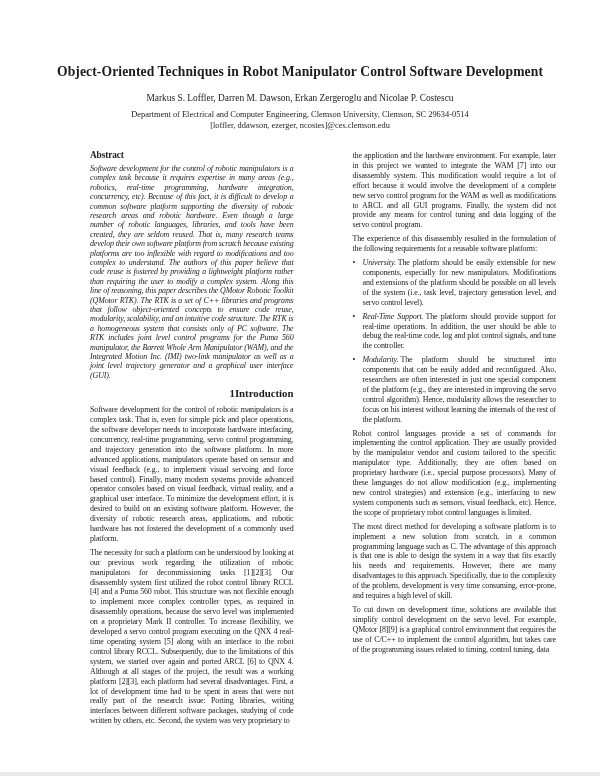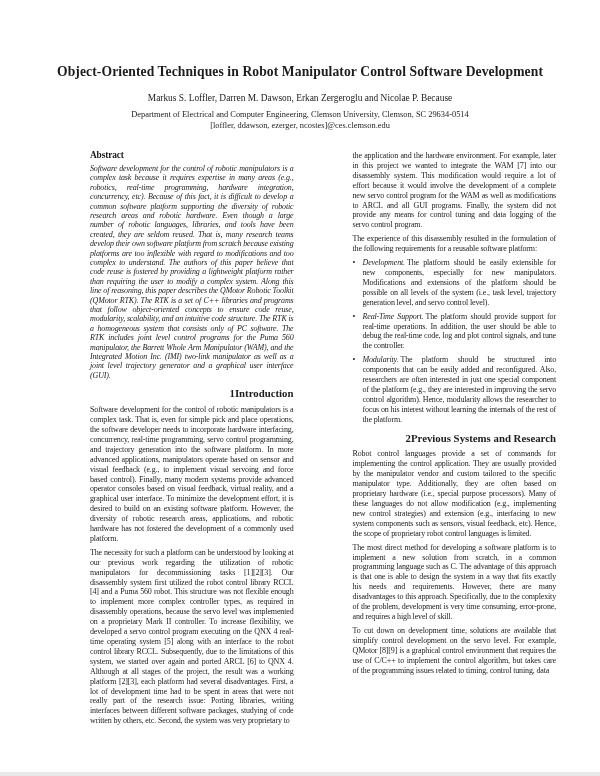--- a/index.html
+++ b/index.html
@@ -90,21 +90,21 @@
     font-style: italic;
     margin-right: 2px;
   }
 </style>
 </head>
 <body>
 
 <div class="page">
 
   <div class="title">Object-Oriented Techniques in Robot Manipulator Control Software Development</div>
-  <div class="authors">Markus S. Loffler, Darren M. Dawson, Erkan Zergeroglu and Nicolae P. Because</div>
+  <div class="authors">Markus S. Loffler, Darren M. Dawson, Erkan Zergeroglu and Nicolae P. Costescu</div>
   <div class="affiliation">Department of Electrical and Computer Engineering, Clemson University, Clemson, SC 29634-0514</div>
   <div class="email">[loffler, ddawson, ezerger, ncostes]@ces.clemson.edu</div>
 
   <div class="columns">
 
     <div class="col">
       <div class="abstract-heading">Abstract</div>
       <p class="abstract-body">Software development for the control of robotic manipulators is a complex task because it requires expertise in many areas (e.g., robotics, real-time programming, hardware integration, concurrency, etc). Because of this fact, it is difficult to develop a common software platform supporting the diversity of robotic research areas and robotic hardware. Even though a large number of robotic languages, libraries, and tools have been created, they are seldom reused. That is, many research teams develop their own software platform from scratch because existing platforms are too inflexible with regard to modifications and too complex to understand. The authors of this paper believe that code reuse is fostered by providing a lightweight platform rather than requiring the user to modify a complex system. Along this line of reasoning, this paper describes the QMotor Robotic Toolkit (QMotor RTK). The RTK is a set of C++ libraries and programs that follow object-oriented concepts to ensure code reuse, modularity, scalability, and an intuitive code structure. The RTK is a homogeneous system that consists only of PC software. The RTK includes joint level control programs for the Puma 560 manipulator, the Barrett Whole Arm Manipulator (WAM), and the Integrated Motion Inc. (IMI) two-link manipulator as well as a joint level trajectory generator and a graphical user interface (GUI).</p>
 
       <div class="sec-heading">
@@ -113,33 +113,30 @@
       <p>Software development for the control of robotic manipulators is a complex task. That is, even for simple pick and place operations, the software developer needs to incorporate hardware interfacing, concurrency, real-time programming, servo control programming, and trajectory generation into the software platform. In more advanced applications, manipulators operate based on sensor and visual feedback (e.g., to implement visual servoing and force based control). Finally, many modern systems provide advanced operator consoles based on visual feedback, virtual reality, and a graphical user interface. To minimize the development effort, it is desired to build on an existing software platform. However, the diversity of robotic research areas, applications, and robotic hardware has not fostered the development of a commonly used platform.</p>
       <p>The necessity for such a platform can be understood by looking at our previous work regarding the utilization of robotic manipulators for decommissioning tasks [1][2][3]. Our disassembly system first utilized the robot control library RCCL [4] and a Puma 560 robot. This structure was not flexible enough to implement more complex controller types, as required in disassembly operations, because the servo level was implemented on a proprietary Mark II controller. To increase flexibility, we developed a servo control program executing on the QNX 4 real-time operating system [5] along with an interface to the robot control library RCCL. Subsequently, due to the limitations of this system, we started over again and ported ARCL [6] to QNX 4. Although at all stages of the project, the result was a working platform [2][3], each platform had several disadvantages. First, a lot of development time had to be spent in areas that were not really part of the research issue: Porting libraries, writing interfaces between different software packages, studying of code written by others, etc. Second, the system was very proprietary to</p>
     </div>
 
     <div class="col">
       <p>the application and the hardware environment. For example, later in this project we wanted to integrate the WAM [7] into our disassembly system. This modification would require a lot of effort because it would involve the development of a complete new servo control program for the WAM as well as modifications to ARCL and all GUI programs. Finally, the system did not provide any means for control tuning and data logging of the servo control program.</p>
       <p>The experience of this disassembly resulted in the formulation of the following requirements for a reusable software platform:</p>
 
       <div class="bullet">
         <span class="bullet-marker">•</span>
-        <span class="bullet-body"><span class="bullet-lead">Development.</span><span>The platform should be easily extensible for new components, especially for new manipulators. Modifications and extensions of the platform should be possible on all levels of the system (i.e., task level, trajectory generation level, and servo control level).</span></span>
+        <span class="bullet-body"><span class="bullet-lead">University.</span><span>The platform should be easily extensible for new components, especially for new manipulators. Modifications and extensions of the platform should be possible on all levels of the system (i.e., task level, trajectory generation level, and servo control level).</span></span>
       </div>
       <div class="bullet">
         <span class="bullet-marker">•</span>
         <span class="bullet-body"><span class="bullet-lead">Real-Time Support.</span><span>The platform should provide support for real-time operations. In addition, the user should be able to debug the real-time code, log and plot control signals, and tune the controller.</span></span>
       </div>
       <div class="bullet">
         <span class="bullet-marker">•</span>
         <span class="bullet-body"><span class="bullet-lead">Modularity.</span><span>The platform should be structured into components that can be easily added and reconfigured. Also, researchers are often interested in just one special component of the platform (e.g., they are interested in improving the servo control algorithm). Hence, modularity allows the researcher to focus on his interest without learning the internals of the rest of the platform.</span></span>
       </div>
 
-      <div class="sec-heading">
-        <span class="sec-num">2</span><span>Previous Systems and Research</span>
-      </div>
       <p>Robot control languages provide a set of commands for implementing the control application. They are usually provided by the manipulator vendor and custom tailored to the specific manipulator type. Additionally, they are often based on proprietary hardware (i.e., special purpose processors). Many of these languages do not allow modification (e.g., implementing new control strategies) and extension (e.g., interfacing to new system components such as sensors, visual feedback, etc). Hence, the scope of proprietary robot control languages is limited.</p>
       <p>The most direct method for developing a software platform is to implement a new solution from scratch, in a common programming language such as C. The advantage of this approach is that one is able to design the system in a way that fits exactly his needs and requirements. However, there are many disadvantages to this approach. Specifically, due to the complexity of the problem, development is very time consuming, error-prone, and requires a high level of skill.</p>
       <p>To cut down on development time, solutions are available that simplify control development on the servo level. For example, QMotor [8][9] is a graphical control environment that requires the use of C/C++ to implement the control algorithm, but takes care of the programming issues related to timing, control tuning, data</p>
     </div>
 
   </div>
 </div>
 
 </body></html>

